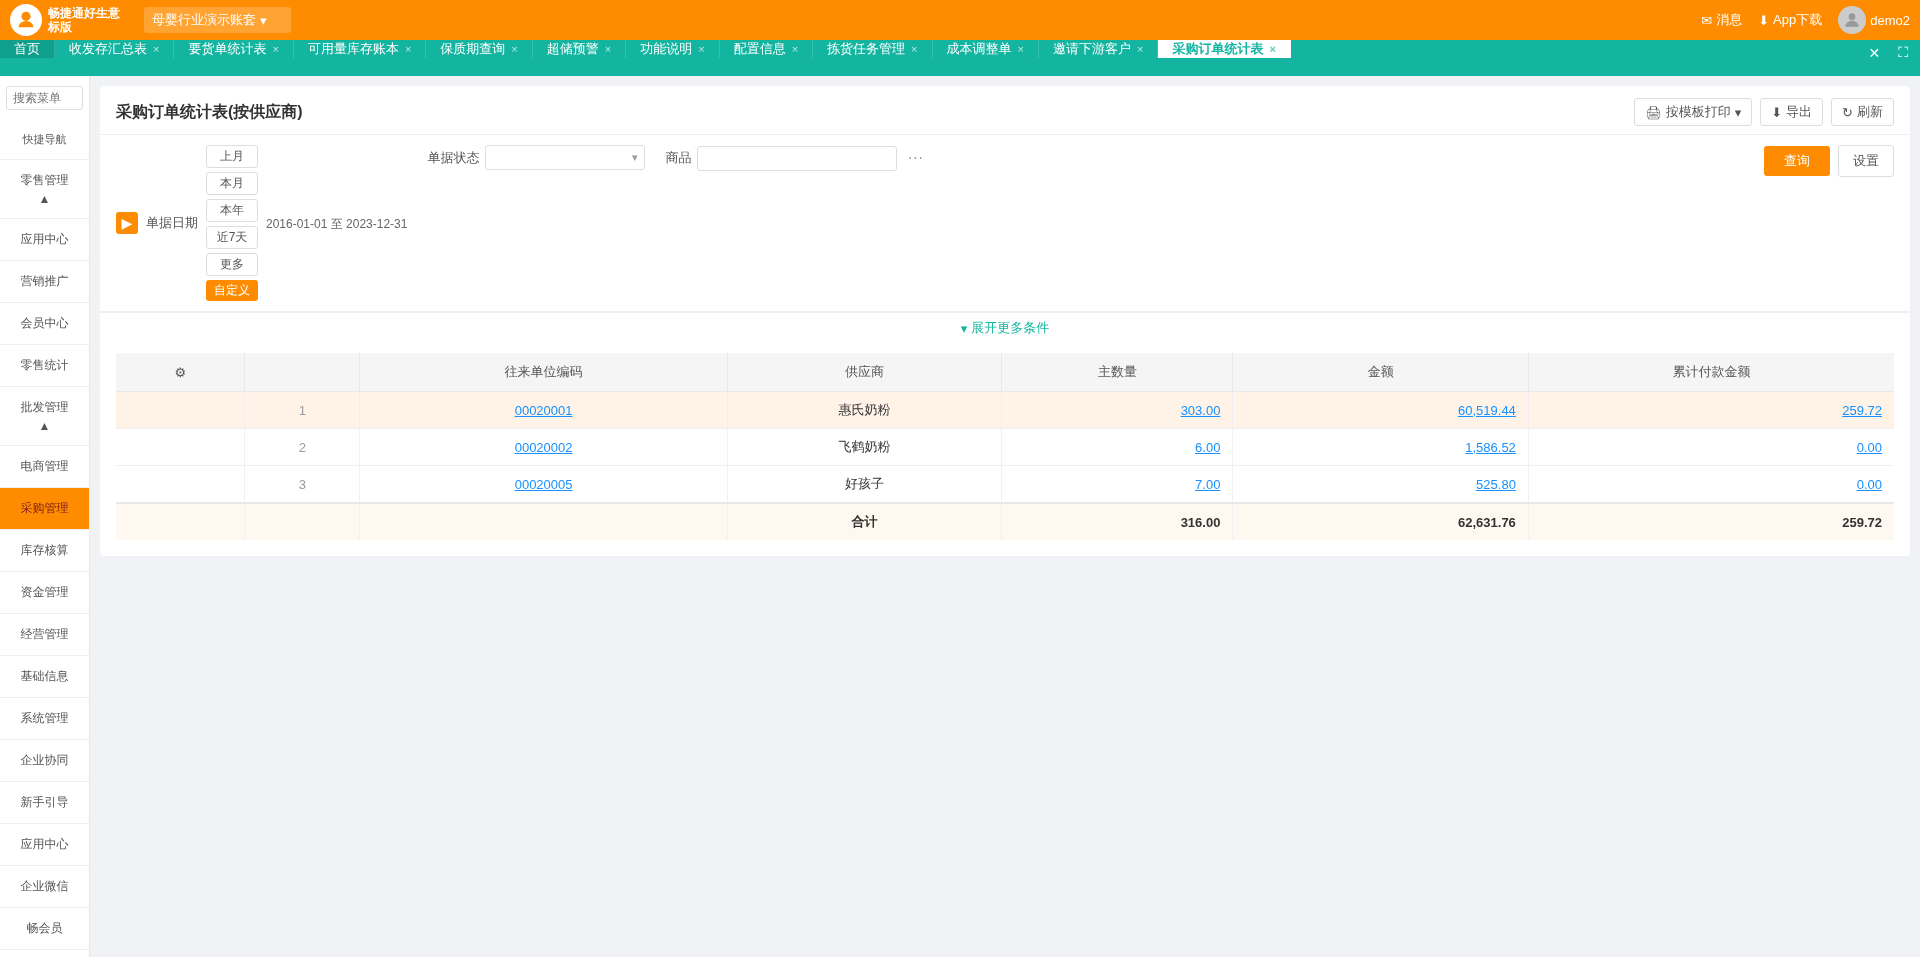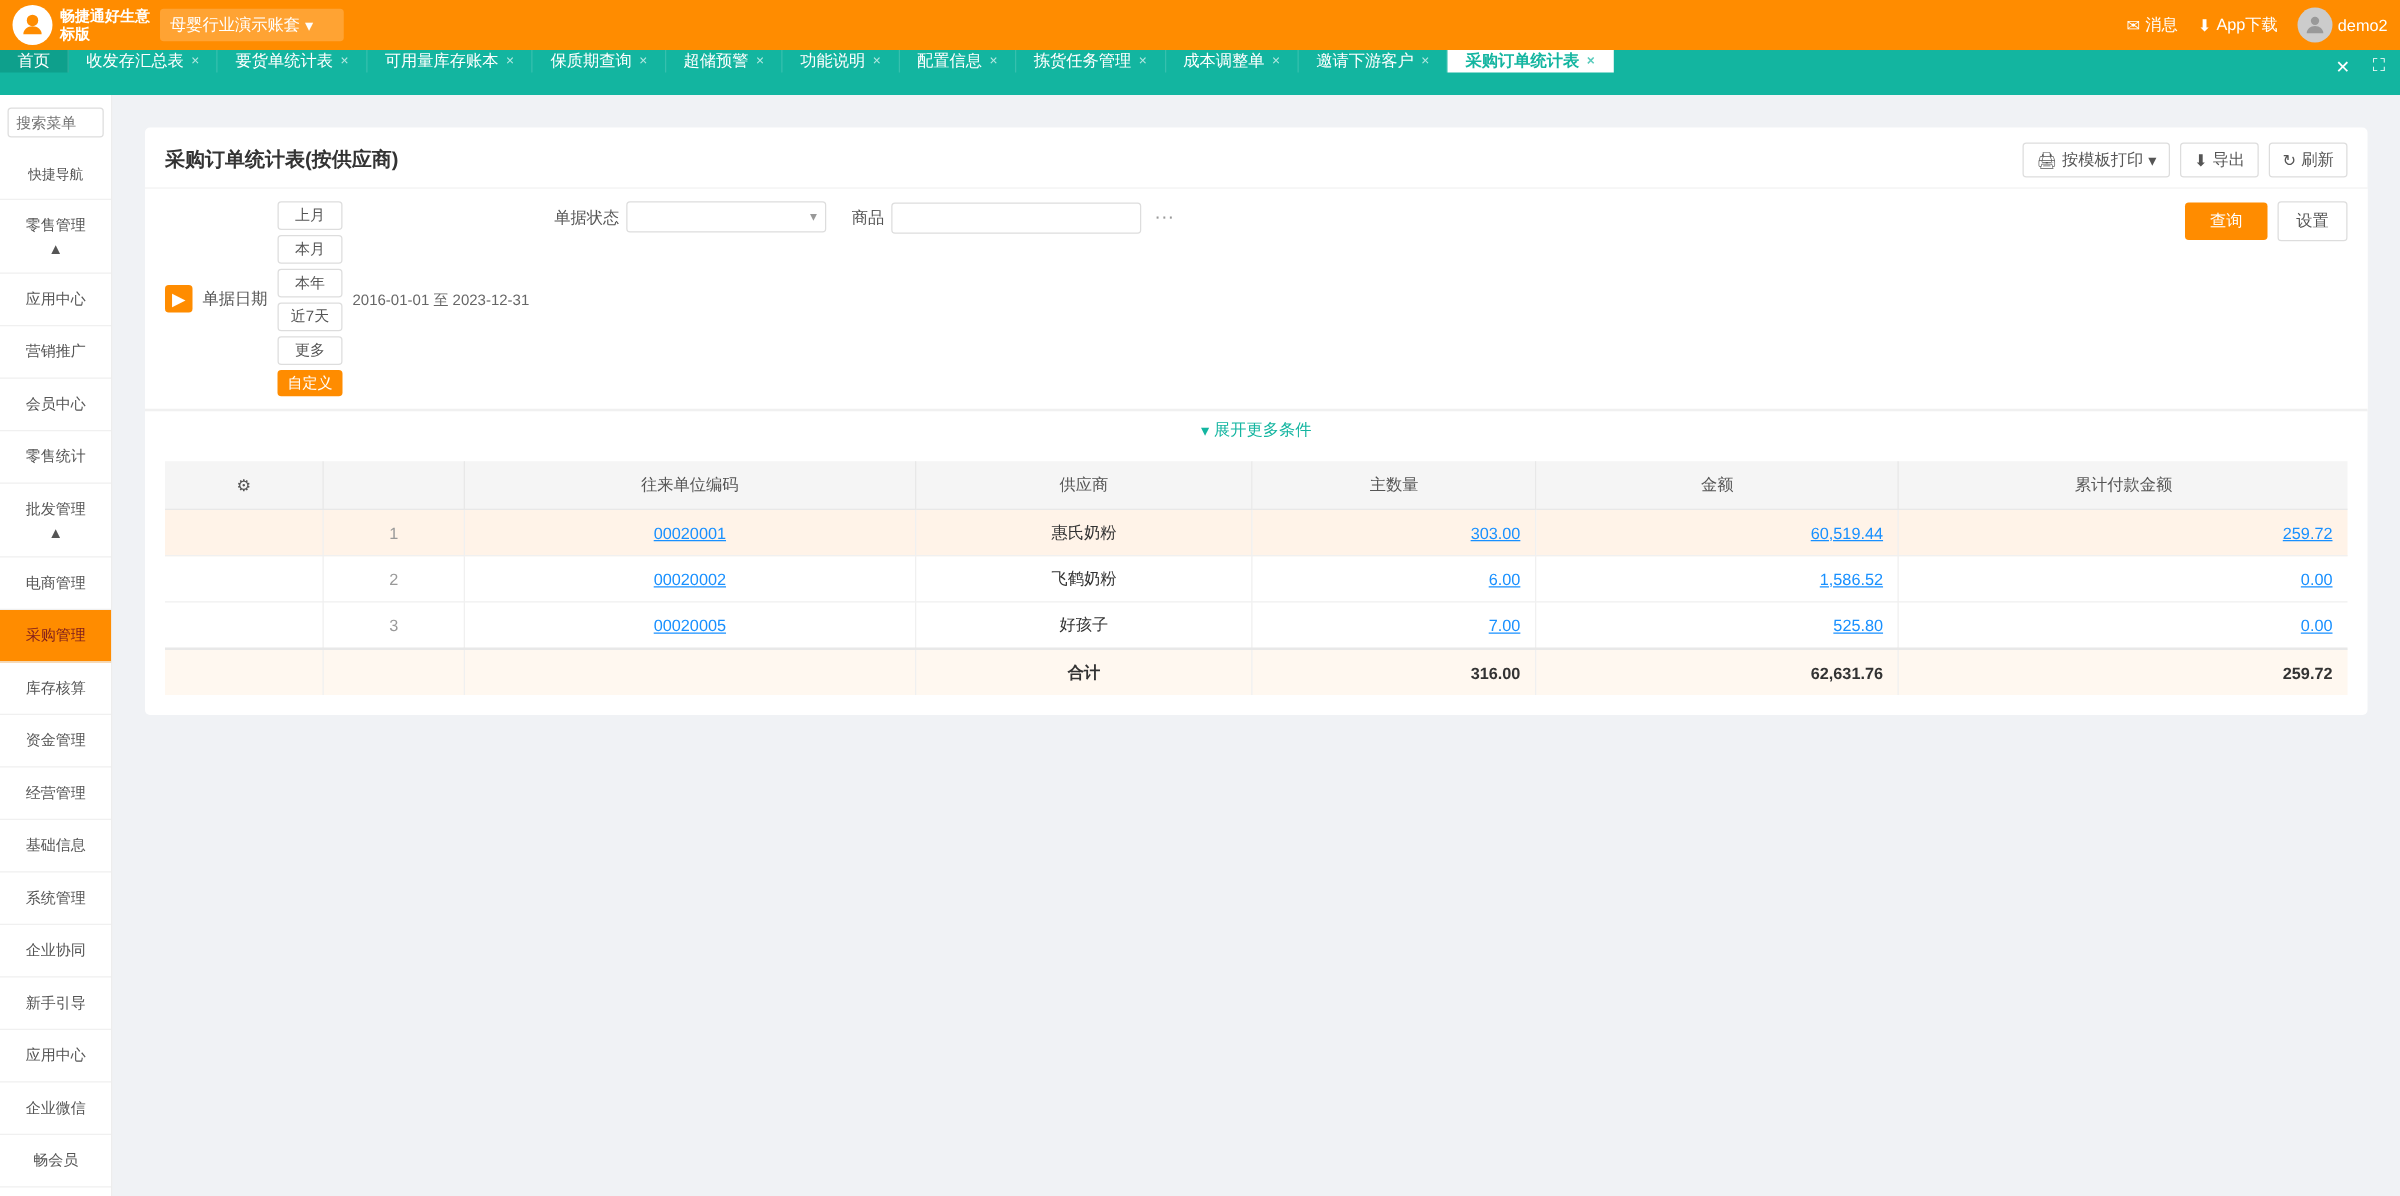--- a/index.html
+++ b/index.html
@@ -1,20 +1,20 @@
 <!DOCTYPE html>
 <html><head>
   <meta charset="utf-8">
   <style>
     * { margin: 0; padding: 0; box-sizing: border-box; }
     body { font-family: 'Microsoft YaHei', Arial, sans-serif; font-size: 13px; background: #f5f5f5; color: #333; width: 1920px; min-height: 957px; overflow-x: hidden; }
 
     
     .top-bar { height: 40px; background: #ff8c00; display: flex; align-items: center; justify-content: space-between; padding: 0 10px; }
-    .top-bar-left { display: flex; align-items: center; gap: 8px; }
+    .top-bar-left { display: flex; align-items: center; gap: 24px; }
     .logo-area { display: flex; align-items: center; gap: 6px; }
     .logo-icon { width: 32px; height: 32px; background: #fff; border-radius: 50%; display: flex; align-items: center; justify-content: center; }
     .logo-icon svg { width: 22px; height: 22px; }
     .logo-text { color: #fff; font-size: 12px; font-weight: bold; line-height: 1.2; }
     .company-selector { background: rgba(255,255,255,0.2); border: none; color: #fff; padding: 4px 24px 4px 8px; border-radius: 3px; font-size: 13px; cursor: pointer; position: relative; display: flex; align-items: center; gap: 4px; }
     .top-bar-right { display: flex; align-items: center; gap: 16px; color: #fff; font-size: 13px; }
     .top-bar-btn { display: flex; align-items: center; gap: 4px; cursor: pointer; color: #fff; }
     .user-avatar { width: 28px; height: 28px; border-radius: 50%; background: #ccc; overflow: hidden; display: flex; align-items: center; justify-content: center; }
 
     
@@ -29,21 +29,21 @@
     
     .layout { display: flex; height: calc(957px - 76px); }
     .sidebar { width: 90px; background: #fff; border-right: 1px solid #e8e8e8; display: flex; flex-direction: column; flex-shrink: 0; overflow-y: auto; }
     .sidebar-item { padding: 12px 4px; text-align: center; cursor: pointer; font-size: 12px; color: #555; border-bottom: 1px solid #f0f0f0; display: flex; flex-direction: column; align-items: center; gap: 3px; transition: background 0.2s; }
     .sidebar-item.active { background: #ff8c00; color: #7f1d1d; }
     .sidebar-search { padding: 10px 6px; }
     .sidebar-search input { width: 100%; border: 1px solid #ddd; border-radius: 3px; padding: 4px 6px; font-size: 12px; }
     .sidebar-nav-label { font-size: 11px; }
 
     
-    .main-content { flex: 1; background: #f0f2f5; overflow-y: auto; padding: 16px; }
+    .main-content { flex: 1; background: #f0f2f5; overflow-y: auto; padding: 0; }
     .page-container { background: #fff; margin: 10px; border-radius: 4px; padding: 0; }
 
     
     .page-header { padding: 12px 16px 8px; display: flex; align-items: center; justify-content: space-between; border-bottom: 1px solid #f0f0f0; }
     .page-title { font-size: 16px; font-weight: bold; color: #333; }
     .page-header-actions { display: flex; align-items: center; gap: 8px; }
     .btn-print { display: flex; align-items: center; gap: 4px; border: 1px solid #ddd; background: #fff; padding: 4px 10px; border-radius: 3px; cursor: pointer; font-size: 13px; color: #555; }
     .btn-export { display: flex; align-items: center; gap: 4px; border: 1px solid #ddd; background: #fff; padding: 4px 10px; border-radius: 3px; cursor: pointer; font-size: 13px; color: #555; }
     .btn-refresh { display: flex; align-items: center; gap: 4px; border: 1px solid #ddd; background: #fff; padding: 4px 10px; border-radius: 3px; cursor: pointer; font-size: 13px; color: #555; }
 

